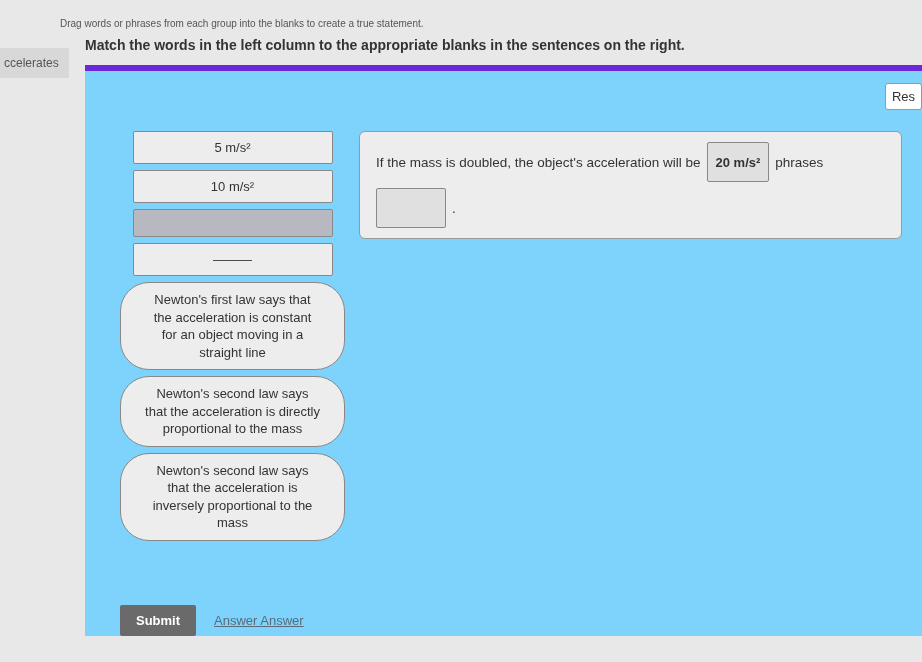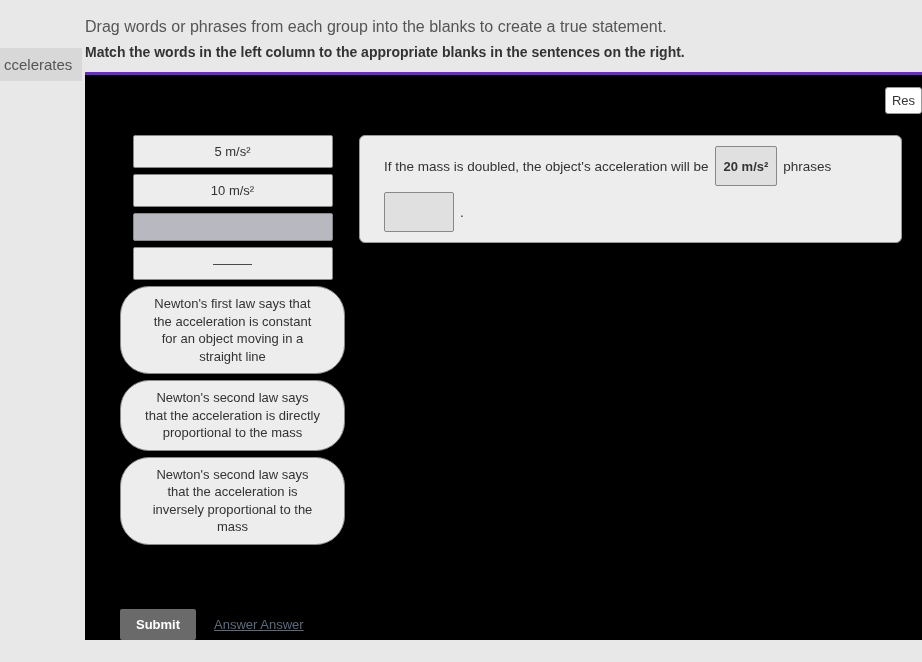--- a/index.html
+++ b/index.html
@@ -9,44 +9,44 @@
     }
     body {
       font-family: Arial, Helvetica, sans-serif;
       background: #e8e8e8;
       width: 922px;
       height: 662px;
       overflow: hidden;
       position: relative;
     }
     .top-instructions {
-      padding: 18px 0 8px 85px;
-      font-size: 16px;
+      padding: 18px 0 8px 60px;
+      font-size: 10px;
       color: #555;
     }
     .sidebar-tag {
       position: absolute;
       left: 0;
       top: 48px;
       background: #d8d8d8;
       padding: 8px 10px 8px 4px;
-      font-size: 15px;
+      font-size: 12px;
       color: #555;
     }
     .bold-instruction {
       padding: 0 0 12px 85px;
       font-size: 14px;
       font-weight: bold;
       color: #333;
     }
     .main-panel {
       margin-left: 85px;
-      border-top: 3px solid #6d28d9;
+      border-top: 6px solid #6d28d9;
       position: relative;
-      background: #000000;
+      background: #7dd3fc;
       min-height: 540px;
     }
     .reset-button {
       position: absolute;
       right: 0;
       top: 12px;
       border: 1px solid #999;
       border-radius: 3px;
       padding: 5px 6px;
       font-size: 13px;
@@ -94,21 +94,21 @@
       padding: 8px 24px;
       line-height: 1.35;
       border-radius: 29px;
     }
     .sentence-area {
       flex: 1;
     }
     .sentence-box {
       border: 1px solid #999;
       border-radius: 6px;
-      padding: 10px 24px;
+      padding: 10px 16px;
       background: #ededed;
       font-size: 13.5px;
       color: #333;
       display: flex;
       align-items: center;
       flex-wrap: wrap;
       gap: 6px;
     }
     .drop-target {
       display: inline-flex;

